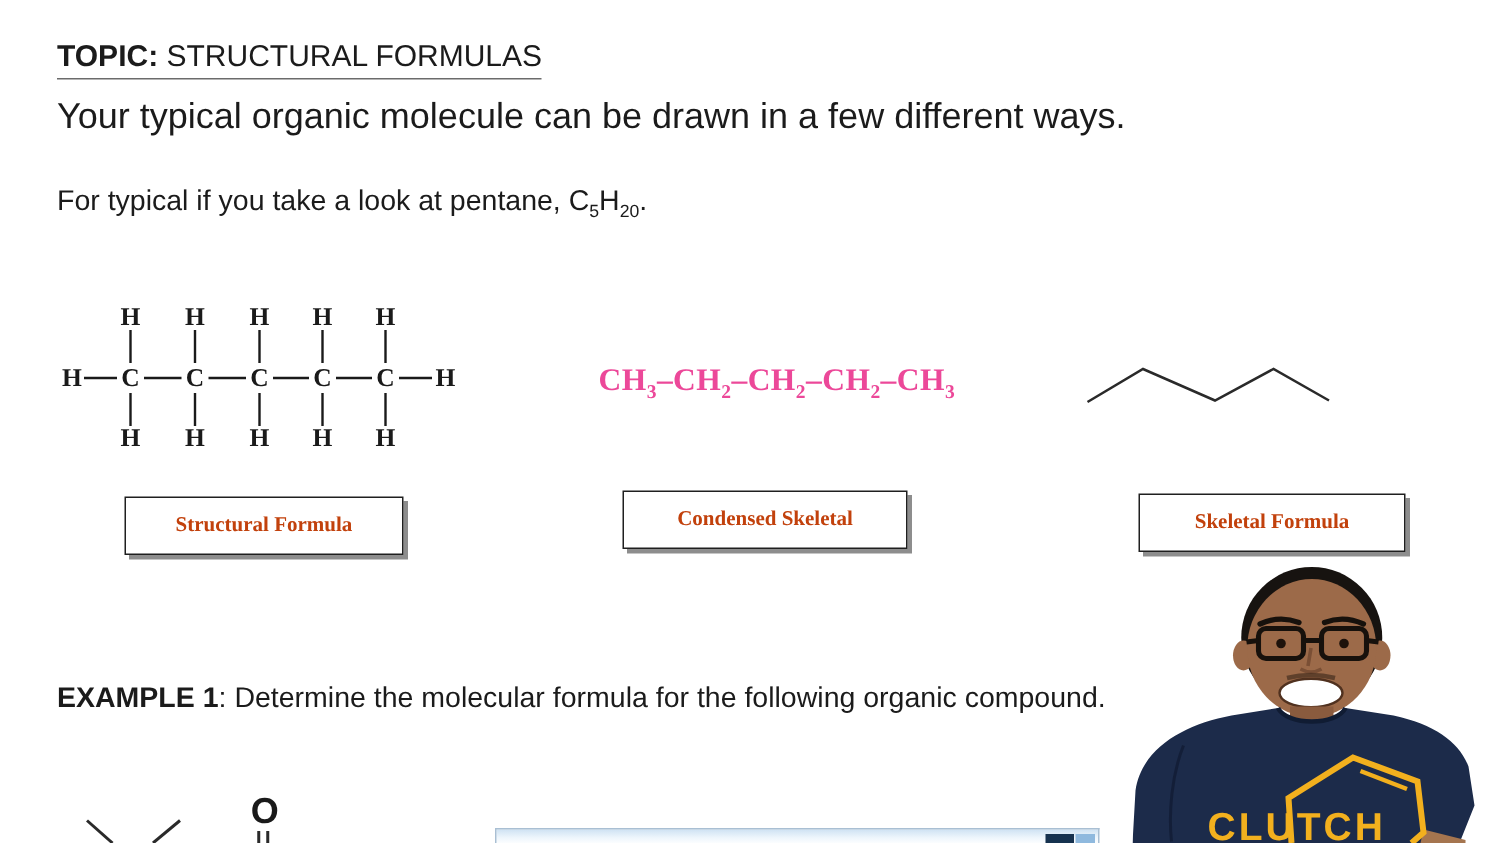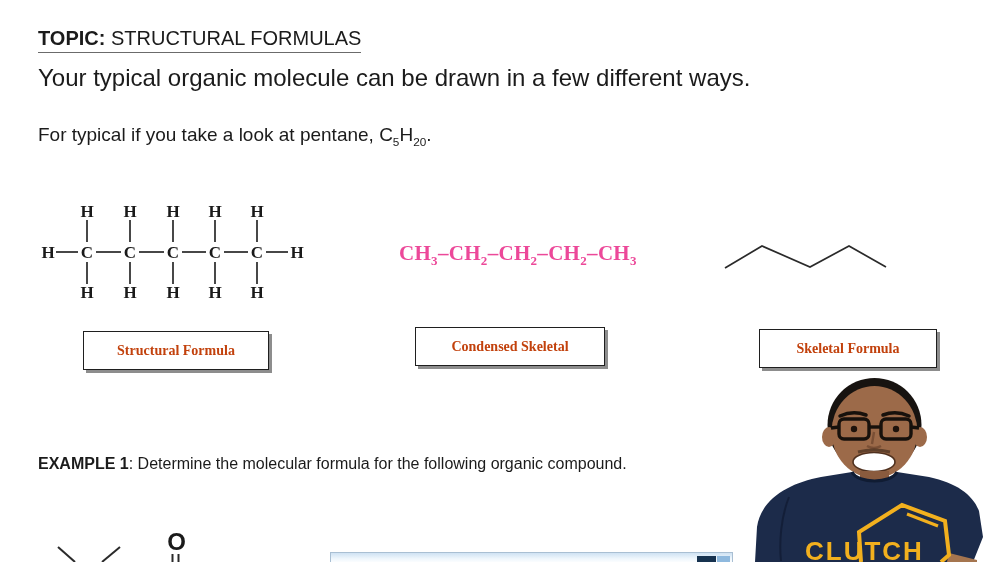--- a/index.html
+++ b/index.html
@@ -23,21 +23,21 @@
   #skeletal-svg{left:714px;top:235px;}
   #skeletal-svg polyline{fill:none;stroke:#2a2a2a;stroke-width:1.7;}
   
   .formula-box{position:absolute;background:#ffffff;border:1.6px solid #1f1f1f;
                box-shadow:3px 3px 0 #8d8d8d;display:flex;align-items:center;justify-content:center;
                font-family:"Liberation Serif",serif;font-weight:bold;font-size:14px;color:#c2410c;}
   #box-structural{left:83px;top:331px;width:184px;height:37px;}
   #box-condensed{left:415px;top:327px;width:188px;height:37px;}
   #box-skeletal{left:759px;top:329px;width:176px;height:37px;}
   
-  #example-line{left:38px;top:455px;font-size:16px;}
+  #example-line{left:38px;top:455px;font-size:19px;}
   #example-svg{left:40px;top:525px;}
   #example-svg text{font-family:"Liberation Sans",sans-serif;font-weight:bold;font-size:24px;
                     fill:#1a1a1a;text-anchor:middle;dominant-baseline:central;}
   #example-svg line{stroke:#2a2a2a;stroke-width:2;}
   
   #bottom-bar{left:330px;top:552px;width:401px;height:10px;border:1px solid #a9bfd3;border-bottom:none;
               background:linear-gradient(to bottom,#cfe2f3,#eef6fc 55%,#ffffff);}
   #bar-thumb{position:absolute;left:366px;top:3px;width:19px;height:7px;}
   #bar-thumb2{position:absolute;left:386px;top:3px;width:13px;height:7px;}
   

